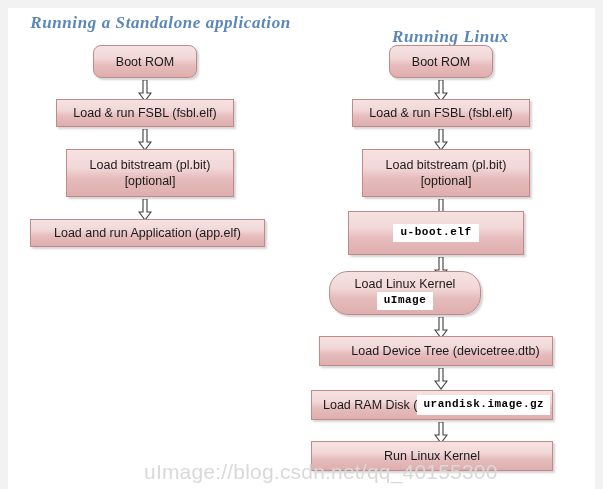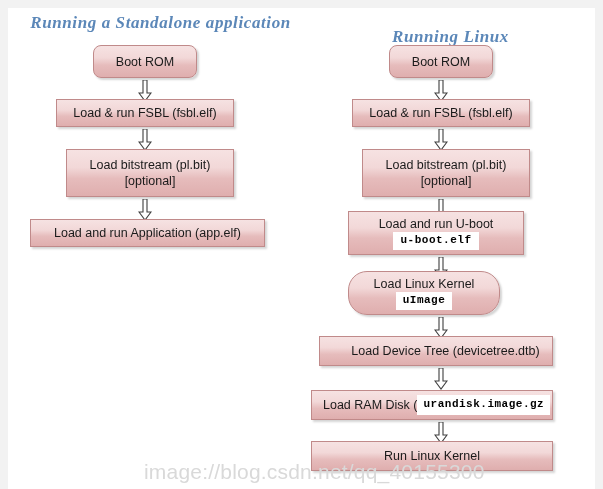--- a/index.html
+++ b/index.html
@@ -179,31 +179,30 @@
       <span class="line">[optional]</span>
     </div>
 
     <div class="arrow" style="left:426px; top:191px;">
       <svg viewBox="0 0 14 22">
           <polygon points="5,0 9,0 9,13 13,13 7,21 1,13 5,13" fill="#ffffff" stroke="#3f3f3f" stroke-width="1.1"></polygon>
         </svg>
     </div>
 
     <div class="node" style="left:340px; top:203px; width:176px; height:44px;">
-      <span class="line">Load and run U-boot</span>
       <span class="mono-chip">u-boot.elf</span>
     </div>
 
     <div class="arrow" style="left:426px; top:249px;">
       <svg viewBox="0 0 14 22">
           <polygon points="5,0 9,0 9,13 13,13 7,21 1,13 5,13" fill="#ffffff" stroke="#3f3f3f" stroke-width="1.1"></polygon>
         </svg>
     </div>
 
-    <div class="node" style="left:340px; top:263px; width:152px; height:44px;border-radius:19px;">
+    <div class="node" style="left:321px; top:263px; width:152px; height:44px;border-radius:19px;">
       <span class="line">Load Linux Kernel</span>
       <span class="mono-chip">uImage</span>
     </div>
 
     <div class="arrow" style="left:426px; top:309px;">
       <svg viewBox="0 0 14 22">
           <polygon points="5,0 9,0 9,13 13,13 7,21 1,13 5,13" fill="#ffffff" stroke="#3f3f3f" stroke-width="1.1"></polygon>
         </svg>
     </div>
 
@@ -227,16 +226,16 @@
     <div class="arrow" style="left:426px; top:414px;">
       <svg viewBox="0 0 14 22">
           <polygon points="5,0 9,0 9,13 13,13 7,21 1,13 5,13" fill="#ffffff" stroke="#3f3f3f" stroke-width="1.1"></polygon>
         </svg>
     </div>
 
     <div class="node" style="left:303px; top:433px; width:242px; height:30px;">
       <span class="line">Run Linux Kernel</span>
     </div>
 
-    <div id="watermark">image://blog.csdn.net/qq_40155300</div>
+    <div id="watermark">uImage://blog.csdn.net/qq_40155300</div>
 
   </div>
 </div>
 
 </body></html>

